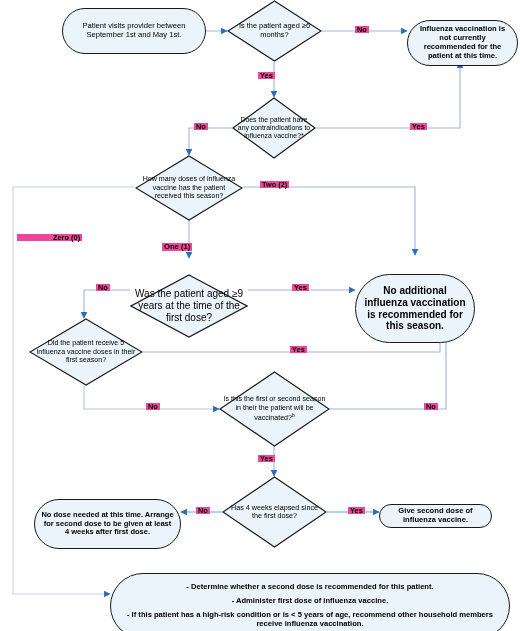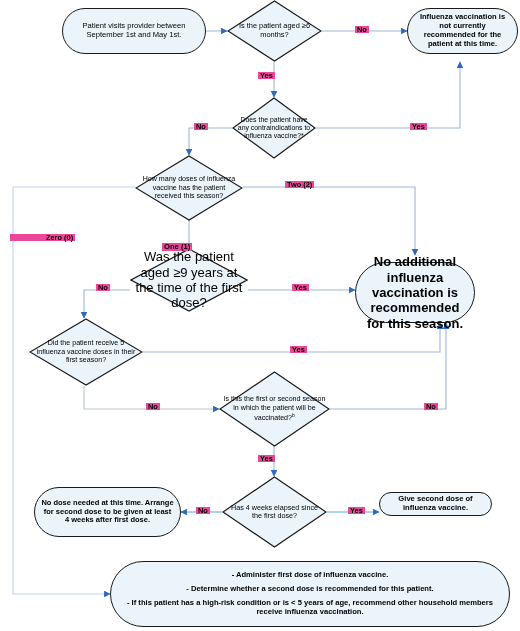--- a/index.html
+++ b/index.html
@@ -32,20 +32,21 @@
     color: #000000;
     z-index: 3;
   }
   .terminator {
     background: #eaf4fa;
     border: 1.6px solid #1a1a1a;
     border-radius: 999px;
   }
   .terminator.bold-txt {
     font-weight: bold;
+    margin-top: 12px;
   }
   .tbox-inner {
     padding: 0 6px;
     line-height: 1.18;
   }
   .decision {
     background: transparent;
   }
   .decision .dia-shape {
     position: absolute;
@@ -141,75 +142,75 @@
     <span class="dia-text">Does the patient have any contraindications to influenza vaccine?*</span>
   </div>
 
   <div class="node decision" style="left:135px; top:155px; width:108px; height:66px; font-size:7.1px;">
     <svg class="dia-shape" viewBox="0 0 108 66" preserveAspectRatio="none">
       <polygon points="54,1 107,33 54,65 1,33" fill="#eaf4fa" stroke="#1a1a1a" stroke-width="1.2"></polygon>
     </svg>
     <span class="dia-text">How many doses of influenza vaccine has the patient received this season?</span>
   </div>
 
-  <div class="node decision" style="left:130px; top:248px; width:118px; height:64px; font-size:13px;">
+  <div class="node decision" style="left:130px; top:274px; width:118px; height:64px; font-size:10px;">
     <svg class="dia-shape" viewBox="0 0 118 64" preserveAspectRatio="none">
       <polygon points="59,1 117,32 59,63 1,32" fill="#eaf4fa" stroke="#1a1a1a" stroke-width="1.2"></polygon>
     </svg>
     <span class="dia-text">Was the patient aged ≥9 years at the time of the first dose?</span>
   </div>
 
-  <div class="node terminator bold-txt" style="left:355px; top:262px; width:120px; height:61px; font-size:13px;">
+  <div class="node terminator bold-txt" style="left:355px; top:262px; width:120px; height:69px; font-size:10px;">
     <span class="tbox-inner">No additional influenza vaccination is recommended for this season.</span>
   </div>
 
   <div class="node decision" style="left:29px; top:318px; width:114px; height:68px; font-size:7.1px;">
     <svg class="dia-shape" viewBox="0 0 114 68" preserveAspectRatio="none">
       <polygon points="57,1 113,34 57,67 1,34" fill="#eaf4fa" stroke="#1a1a1a" stroke-width="1.2"></polygon>
     </svg>
     <span class="dia-text">Did the patient receive 5 influenza vaccine doses in their first season?</span>
   </div>
 
   <div class="node decision" style="left:219px; top:371px; width:111px; height:76px; font-size:7.1px;">
     <svg class="dia-shape" viewBox="0 0 111 76" preserveAspectRatio="none">
       <polygon points="55.5,1 110,38 55.5,75 1,38" fill="#eaf4fa" stroke="#1a1a1a" stroke-width="1.2"></polygon>
     </svg>
-    <span class="dia-text"><span>Is this the first or second season in which the patient will be vaccinated?</span><span class="sup">b</span></span>
+    <span class="dia-text"><span>Is this the first or second season in their the patient will be vaccinated?</span><span class="sup">b</span></span>
   </div>
 
   <div class="node decision" style="left:222px; top:476px; width:105px; height:72px; font-size:7.2px;">
     <svg class="dia-shape" viewBox="0 0 105 72" preserveAspectRatio="none">
       <polygon points="52.5,1 104,36 52.5,71 1,36" fill="#eaf4fa" stroke="#1a1a1a" stroke-width="1.2"></polygon>
     </svg>
     <span class="dia-text">Has 4 weeks elapsed since the first dose?</span>
   </div>
 
   <div class="node terminator bold-txt" style="left:34px; top:487px; width:147px; height:50px; font-size:7.5px;align-items:center;">
     <span class="tbox-inner">No dose needed at this time. Arrange for second dose to be given at least 4 weeks after first dose.</span>
   </div>
 
   <div class="node terminator bold-txt" style="left:379px; top:492px; width:113px; height:24px; font-size:7.6px;">
     <span class="tbox-inner">Give second dose of influenza vaccine.</span>
   </div>
 
   <div class="node terminator bold-txt" style="left:110px; top:561px; width:400px; height:66px; font-size:7.6px;">
     <span class="tbox-inner">
+      <span class="bullet-line">- Determine whether a second dose is recommended for this patient.</span>
       <span class="bullet-line">- Administer first dose of influenza vaccine.</span>
-      <span class="bullet-line">- Determine whether a second dose is recommended for this patient.</span>
       <span class="bullet-line">- If this patient has a high-risk condition or is &lt; 5 years of age, recommend other household members receive influenza vaccination.</span>
     </span>
   </div>
 
   <div class="edge-label" style="left:355px; top:26px; font-size:7.4px;">No</div>
   <div class="edge-label" style="left:258px; top:72px; font-size:7.4px;">Yes</div>
   <div class="edge-label" style="left:410px; top:123px; font-size:7.4px;">Yes</div>
   <div class="edge-label" style="left:194px; top:123px; font-size:7.4px;">No</div>
-  <div class="edge-label" style="left:285px; top:181px; font-size:7.4px;">Two (2)</div>
+  <div class="edge-label" style="left:260px; top:181px; font-size:7.4px;">Two (2)</div>
   <div class="edge-label" style="left:162px; top:243px; font-size:7.6px;">One (1)</div>
-  <div class="edge-label" style="left:10px; top:234px; font-size:7.4px;padding-left:36px;">Zero (0)</div>
+  <div class="edge-label" style="left:17px; top:234px; font-size:7.4px;padding-left:36px;">Zero (0)</div>
   <div class="edge-label" style="left:292px; top:284px; font-size:7.4px;">Yes</div>
   <div class="edge-label" style="left:96px; top:284px; font-size:7.4px;">No</div>
   <div class="edge-label" style="left:290px; top:346px; font-size:7.4px;">Yes</div>
   <div class="edge-label" style="left:146px; top:403px; font-size:7.4px;">No</div>
   <div class="edge-label" style="left:424px; top:403px; font-size:7.4px;">No</div>
   <div class="edge-label" style="left:258px; top:455px; font-size:7.4px;">Yes</div>
   <div class="edge-label" style="left:196px; top:507px; font-size:7.4px;">No</div>
   <div class="edge-label" style="left:348px; top:507px; font-size:7.4px;">Yes</div>
 
 </div>

